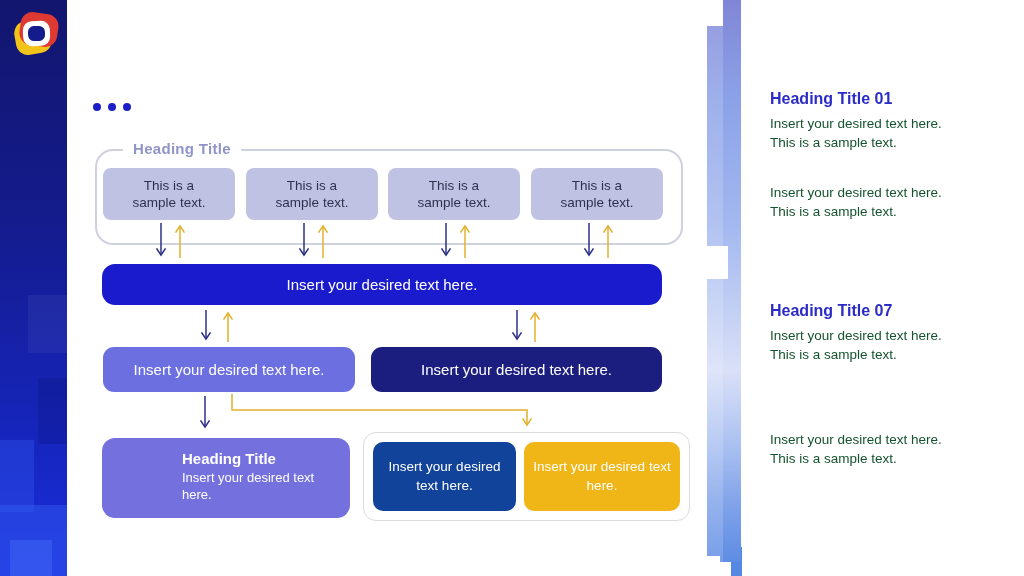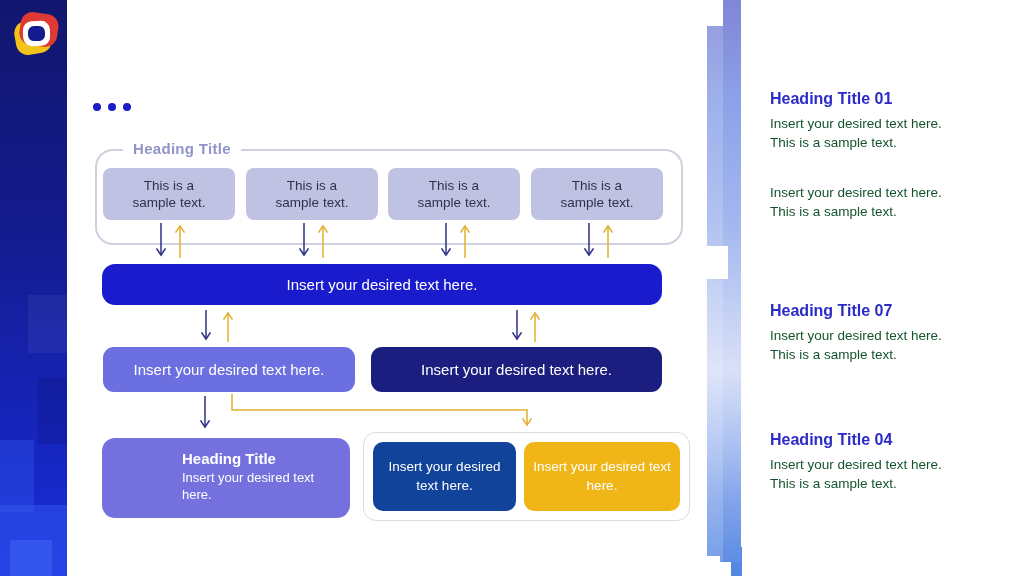--- a/index.html
+++ b/index.html
@@ -183,18 +183,17 @@
       <p class="rp-body">Insert your desired text here. This is a sample text.</p>
     </div>
     <div class="rp-item rp2">
       <p class="rp-body">Insert your desired text here. This is a sample text.</p>
     </div>
     <div class="rp-item rp3">
       <p class="rp-title">Heading Title 07</p>
       <p class="rp-body">Insert your desired text here. This is a sample text.</p>
     </div>
     <div class="rp-item rp4">
-      <p class="rp-title">Heading Title 04</p>
       <p class="rp-body">Insert your desired text here. This is a sample text.</p>
     </div>
   </div>
 
 </div>
 
 </body></html>

